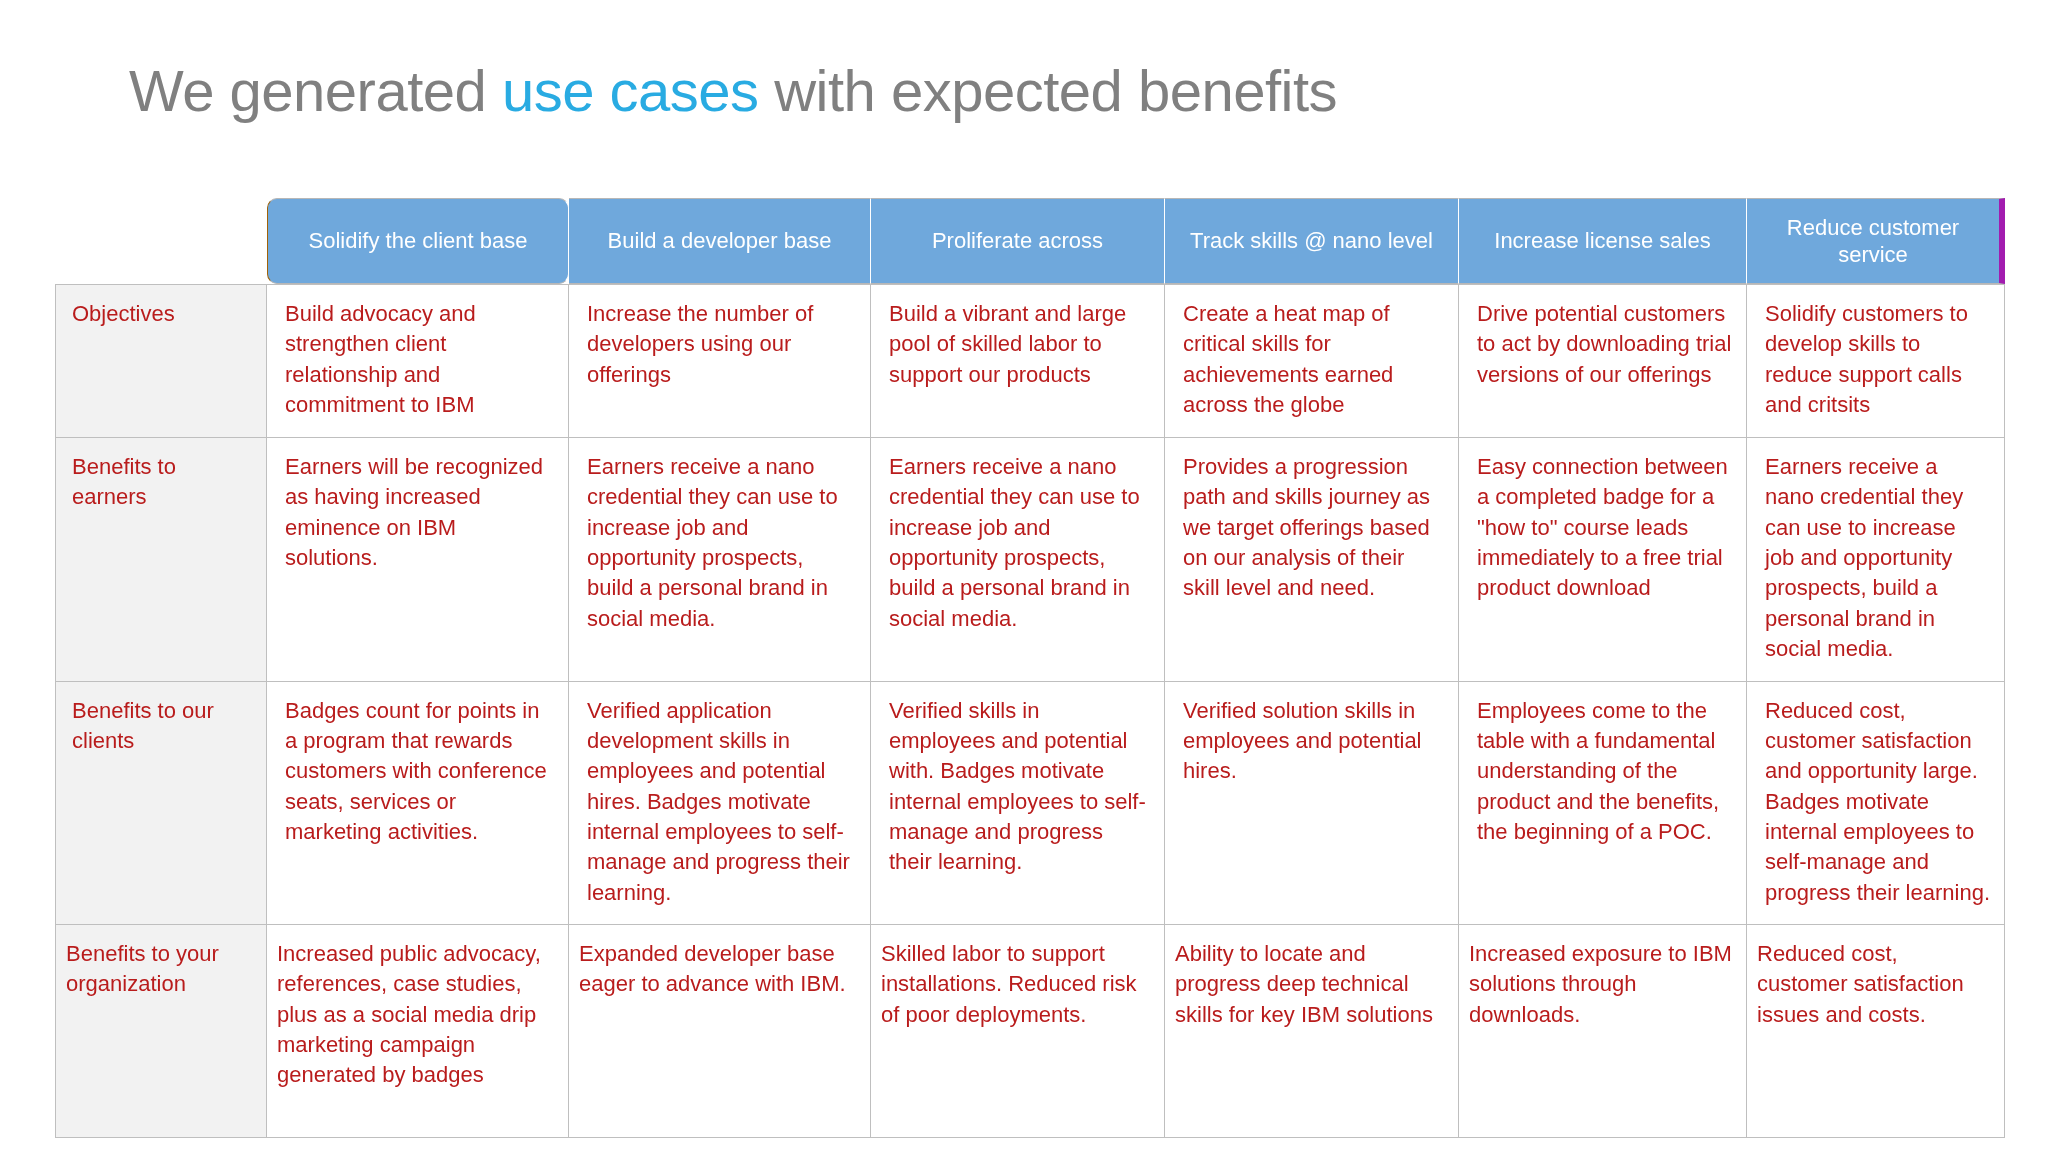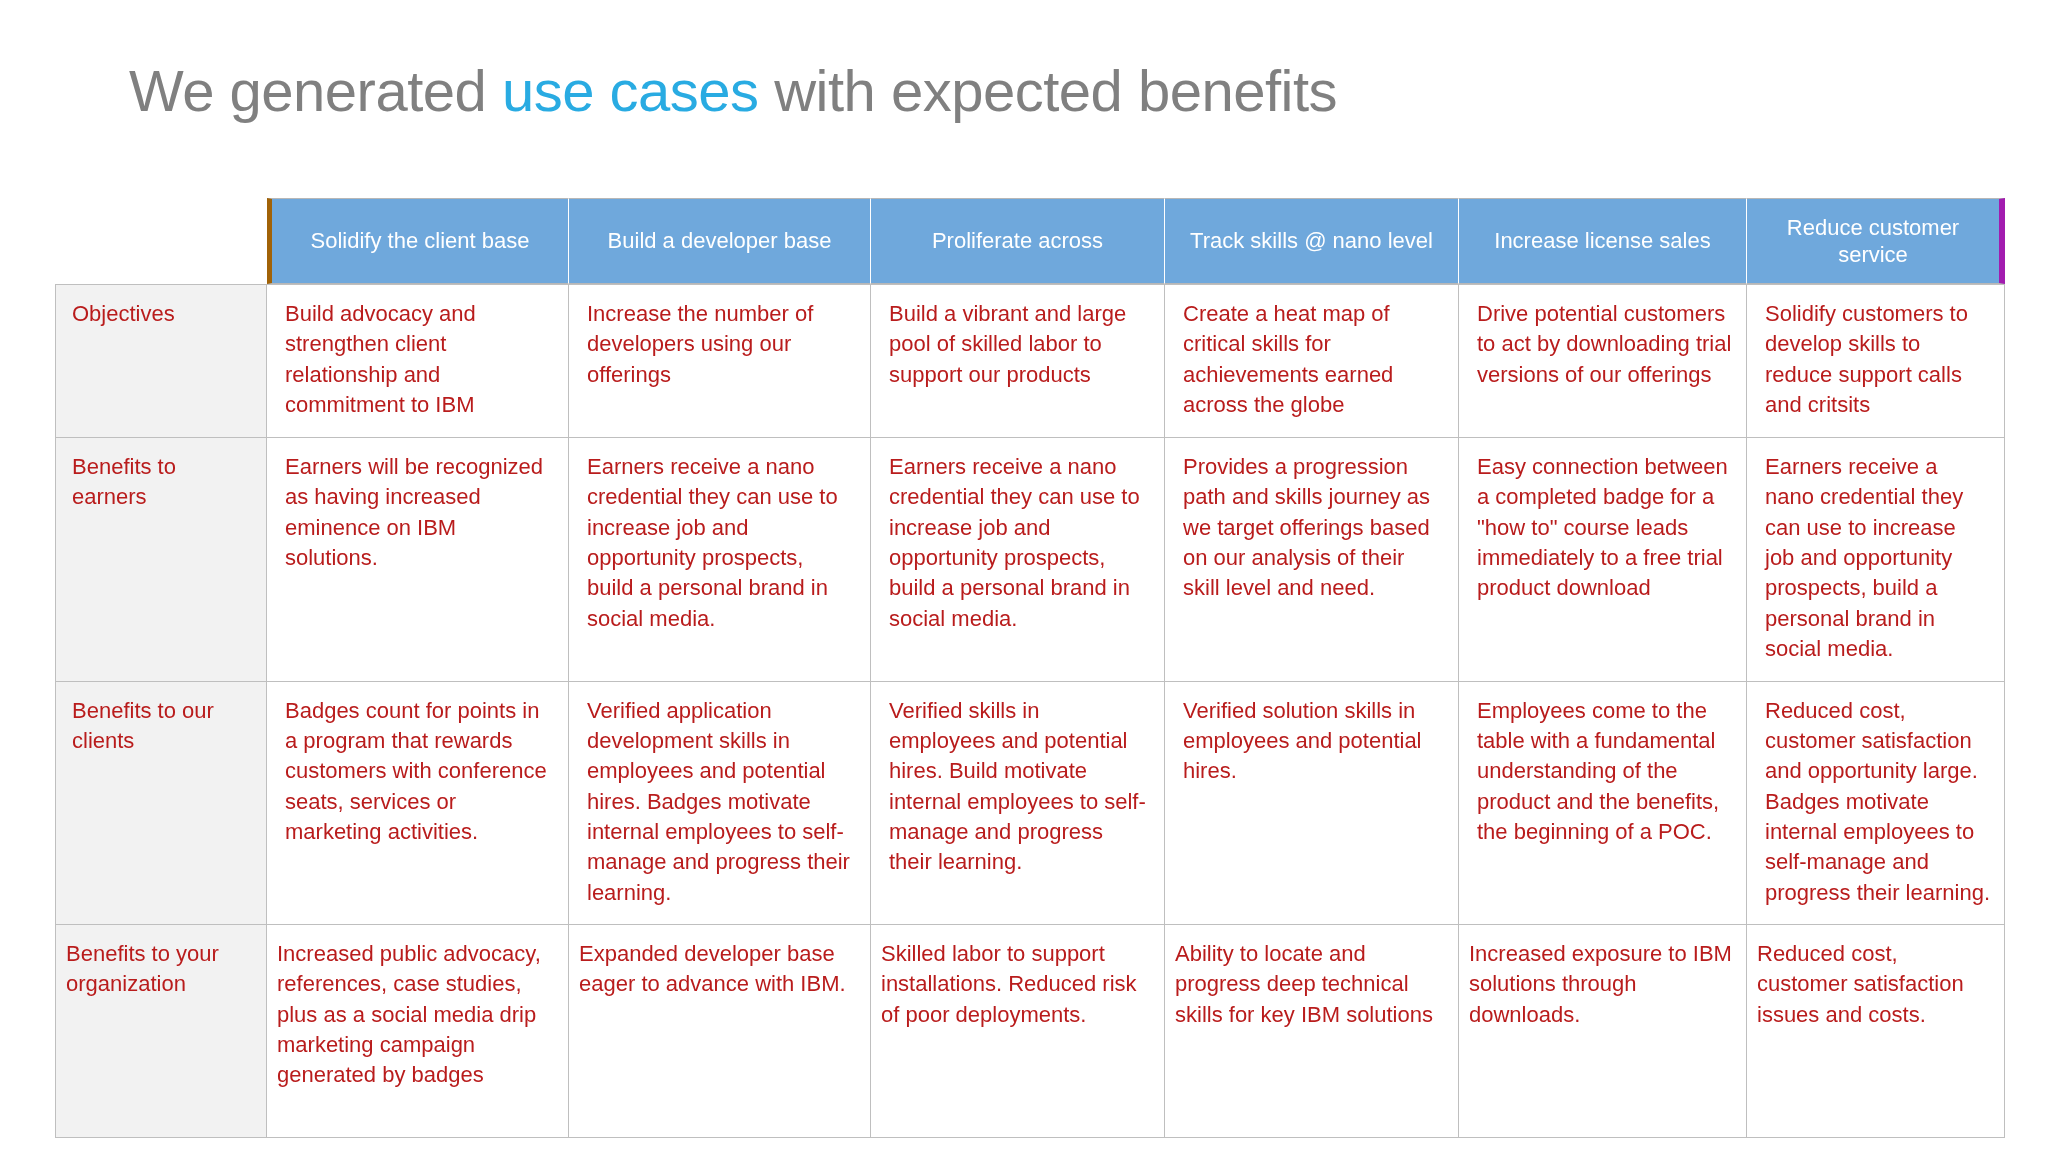--- a/index.html
+++ b/index.html
@@ -79,21 +79,22 @@
     text-align: center;
     vertical-align: middle;
     height: 72px;
     padding: 6px 10px;
     line-height: 1.25;
     border-top: 1px solid #b7b7b7;
     border-bottom: 1px solid #b7b7b7;
     border-right: 1px solid #ffffff;
   }
   th.col-head.first-head {
-    border-left: 5px solid #a16207;
+    border-left: 1px solid #a16207;
+    border-radius: 10px;
   }
   th.col-head.last-head {
     border-right: 6px solid #a21caf;
   }
 
   
   tbody td {
     vertical-align: top;
     font-size: 22px;
     line-height: 1.38;
@@ -166,21 +167,21 @@
           <td>Earners receive a nano credential they can use to increase job and opportunity prospects, build a personal brand in social media.</td>
           <td>Earners receive a nano credential they can use to increase job and opportunity prospects, build a personal brand in social media.</td>
           <td>Provides a progression path and skills journey as we target offerings based on our analysis of their skill level and need.</td>
           <td>Easy connection between a completed badge for a  "how to" course leads immediately to a free trial product download</td>
           <td>Earners receive a nano credential they can use to increase job and opportunity prospects, build a personal brand in social media.</td>
         </tr>
         <tr class="r-clients">
           <td class="row-label">Benefits to our clients</td>
           <td>Badges count for points in a program that rewards customers with conference seats, services or marketing activities.</td>
           <td>Verified application development skills in employees and potential hires. Badges motivate internal employees to self-manage and progress their learning.</td>
-          <td>Verified skills in employees and potential hires. Build motivate internal employees to self-manage and progress their learning.</td>
+          <td>Verified skills in employees and potential with. Badges motivate internal employees to self-manage and progress their learning.</td>
           <td>Verified solution skills in employees and potential hires.</td>
           <td>Employees come to the table with a fundamental understanding of the product and the benefits, the beginning of a POC.</td>
           <td>Reduced cost, customer satisfaction and opportunity large. Badges motivate internal employees to self-manage and progress their learning.</td>
         </tr>
         <tr class="r-org">
           <td class="row-label">Benefits to your organization</td>
           <td>Increased public advocacy, references, case studies,  plus as a social media drip marketing campaign generated by badges</td>
           <td>Expanded  developer base eager to advance with IBM.</td>
           <td>Skilled labor to support installations. Reduced risk of poor deployments.</td>
           <td>Ability to locate and progress deep technical skills for key IBM solutions</td>

